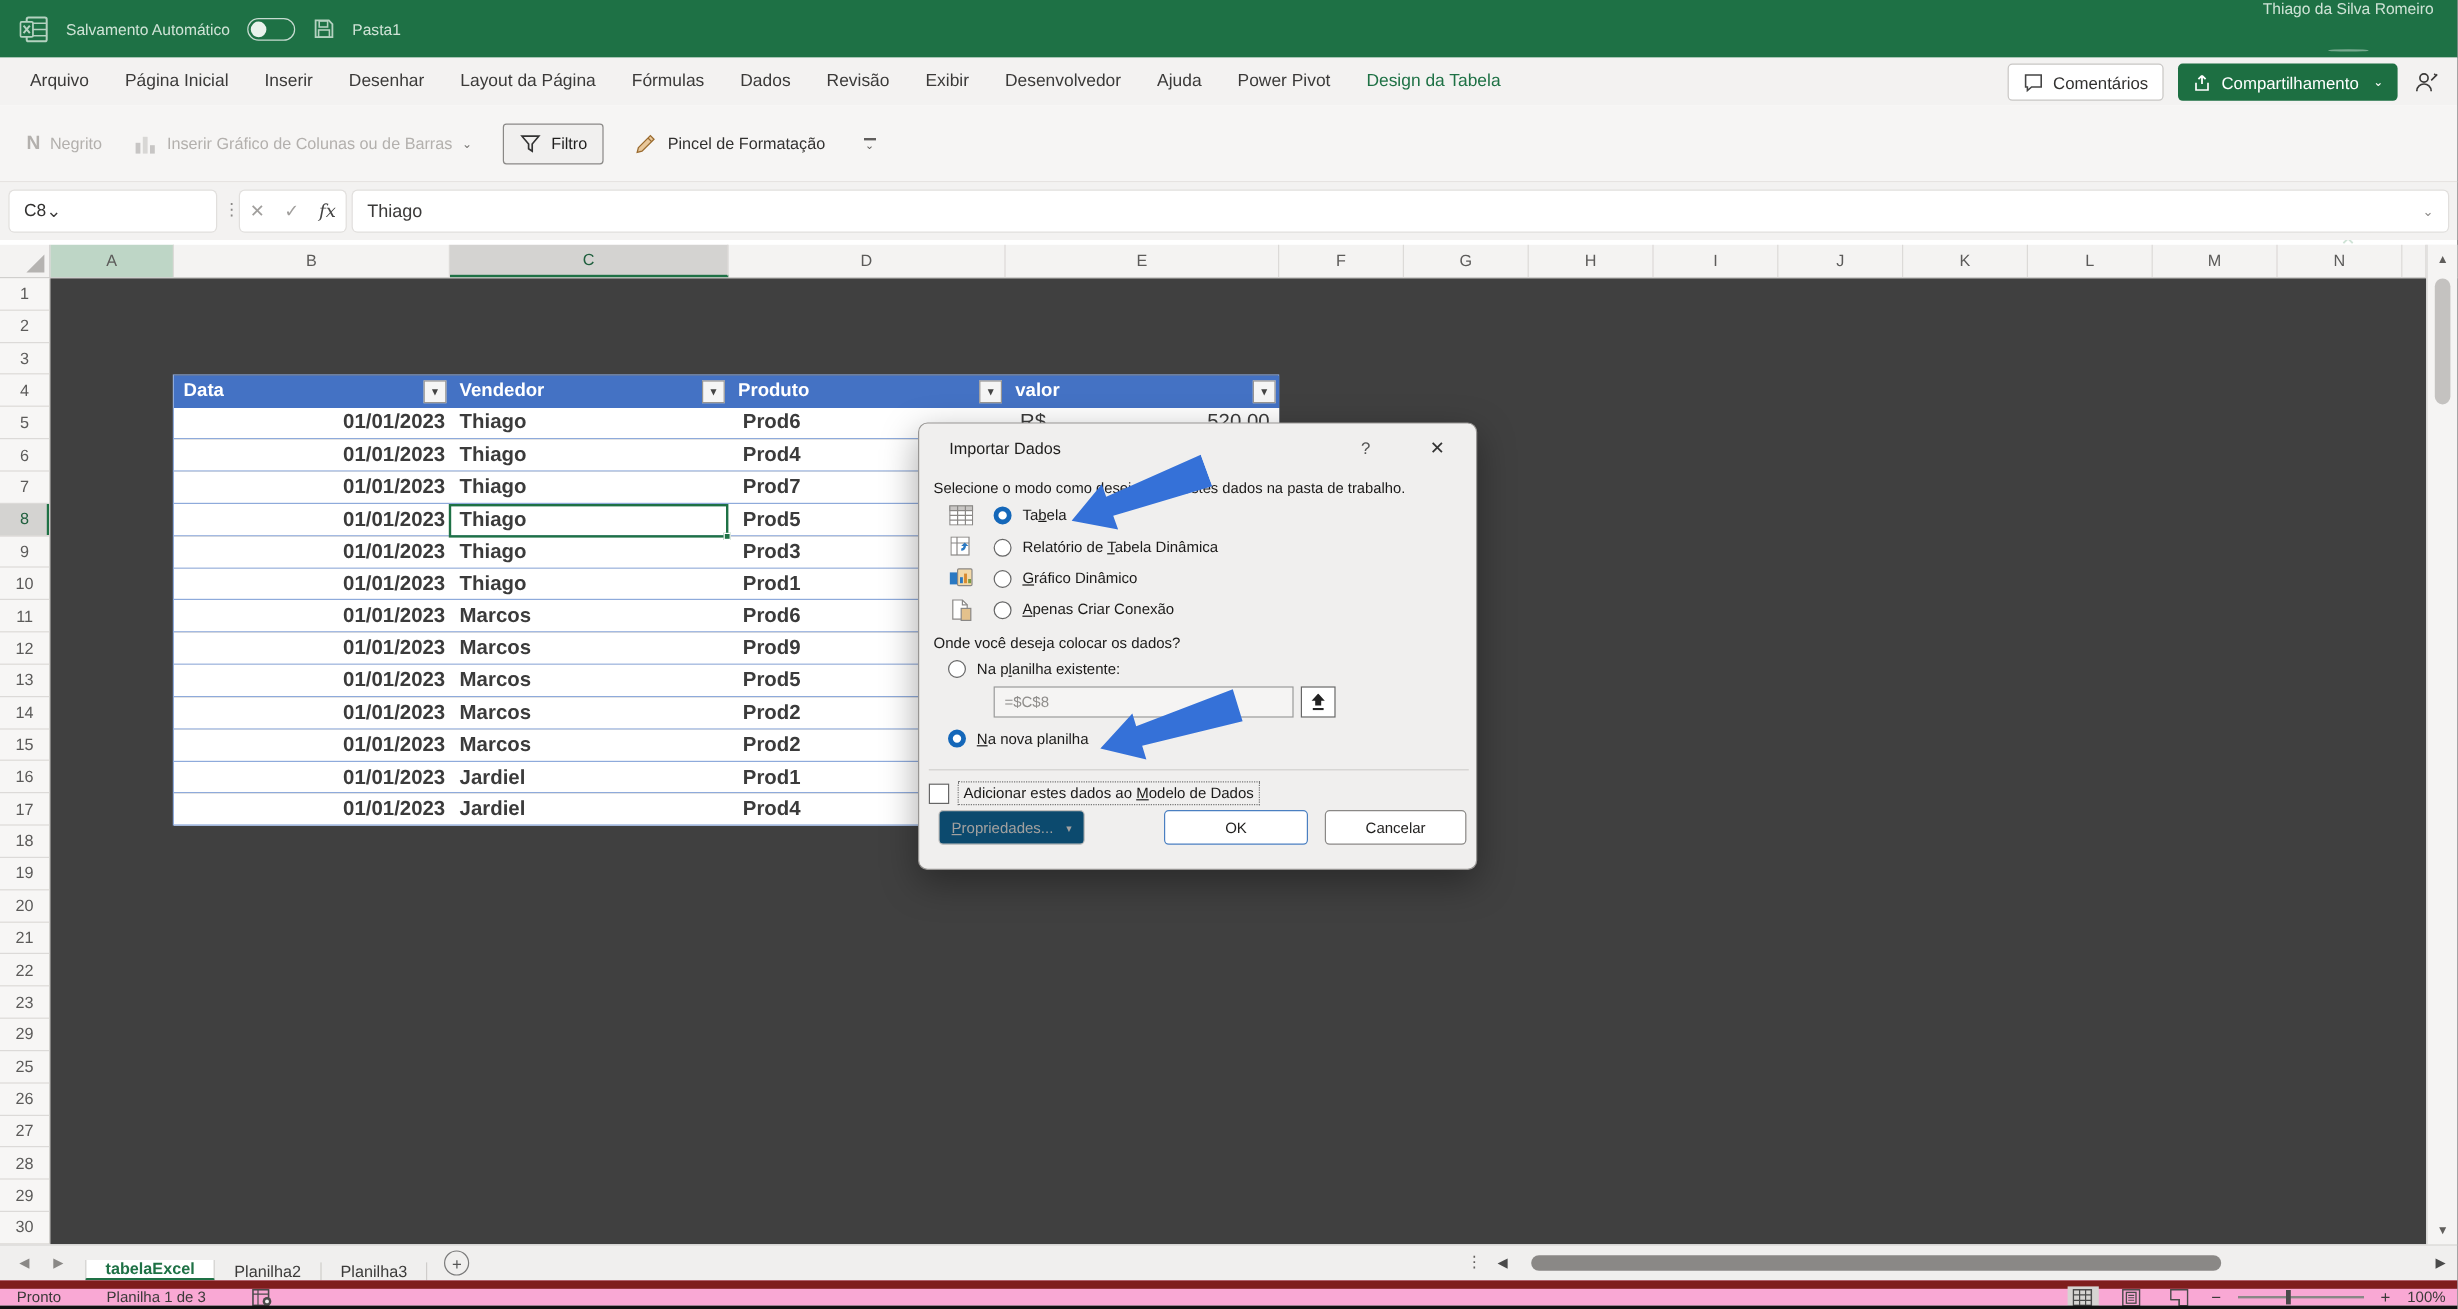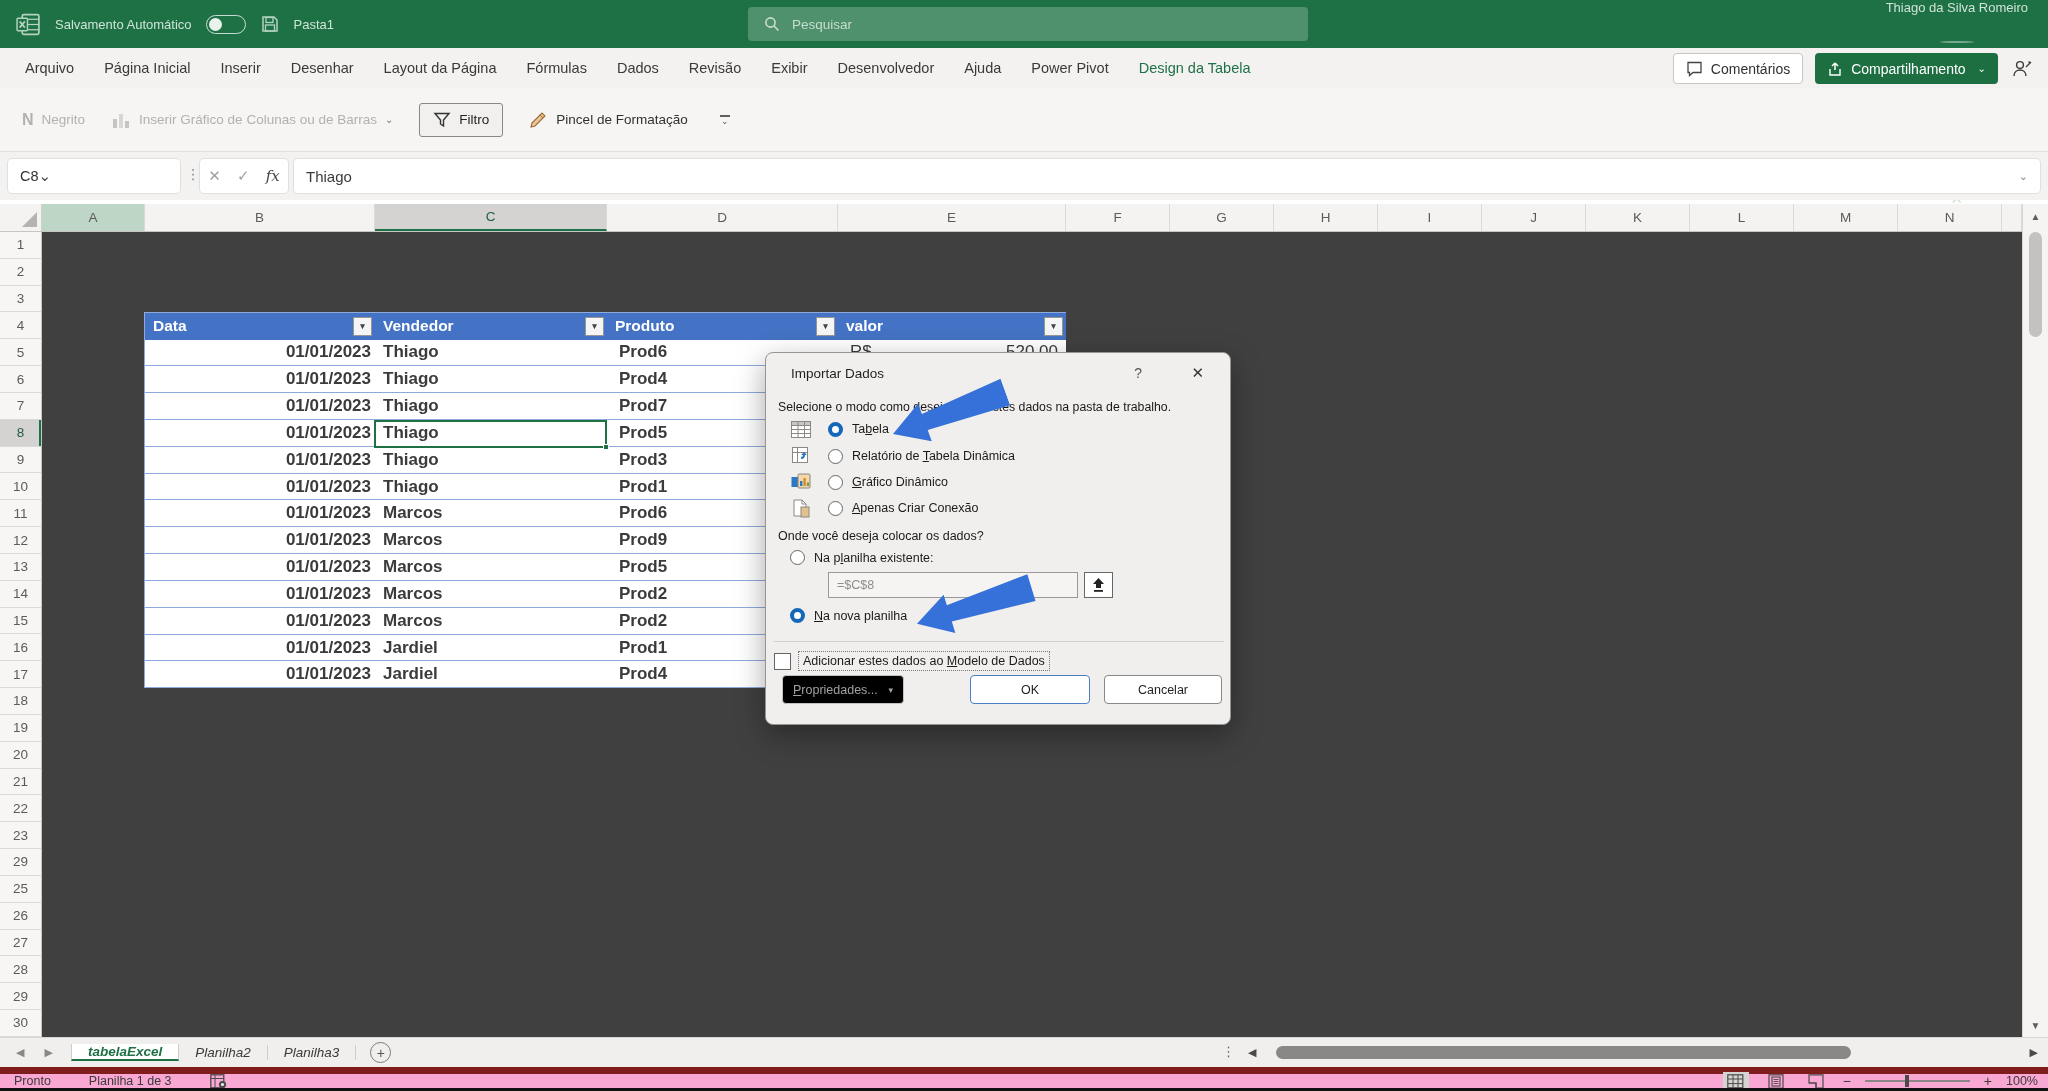--- a/index.html
+++ b/index.html
@@ -122,21 +122,21 @@
   .exist-row { position:absolute; left:24px; top:197px; display:flex; align-items:center; }
   .ref-input { position:absolute; left:62px; top:219px; width:250px; height:26px; background:#f5f4f3; border:1px solid #999; color:#8f8d8b; display:flex; align-items:center; padding-left:8px; font-size:12.5px; }
   .picker-btn { position:absolute; left:318px; top:219px; width:29px; height:26px; background:#fff; border:1px solid #666; display:flex; align-items:center; justify-content:center; }
   .nova-row { position:absolute; left:24px; top:255px; display:flex; align-items:center; }
   .nova-row .radio, .exist-row .radio { margin-left:0; }
   .dlg-hr { position:absolute; left:8px; top:288px; width:450px; height:1px; background:#d2d0ce; }
   .chk-row { position:absolute; left:8px; top:298px; display:flex; align-items:center; }
   .checkbox { width:17px; height:17px; border:1px solid #666; background:#fff; }
   .chk-label { margin-left:7px; border:1px dotted #777; padding:2px 4px; }
   .dlg-btn { position:absolute; top:322px; height:29px; border-radius:4px; display:flex; align-items:center; justify-content:center; font-size:12.5px; }
-  .btn-props { left:16px; width:122px; background:#000000; border:1px solid #c3c1bf; color:#a3a19f; justify-content:space-between; padding:0 10px; }
+  .btn-props { left:16px; width:122px; background:#0c4a6e; border:1px solid #c3c1bf; color:#a3a19f; justify-content:space-between; padding:0 10px; }
   .btn-ok { left:204px; width:120px; background:#fff; border:1.6px solid #4a7fc1; color:#201f1e; }
   .btn-cancel { left:338px; width:118px; background:#fff; border:1px solid #8a8886; color:#201f1e; }
   u { text-decoration:underline; }
 
   .arrow-callout { position:absolute; z-index:30; transform-origin:0 50%; }
 </style>
 </head>
 <body>
 
 <div id="app">
@@ -154,27 +154,20 @@
       <span class="tb-text">Salvamento Automático</span>
       <div class="toggle">
           <div class="knob"></div>
         </div>
       <svg class="tb-icon" width="20" height="20" viewBox="0 0 20 20">
           <path d="M3 3 h11 l3 3 v11 h-14 z" fill="none" stroke="#cfe3d6" stroke-width="1.5"></path>
           <rect x="6" y="3.5" width="7" height="5" fill="none" stroke="#cfe3d6" stroke-width="1.3"></rect>
           <rect x="5.5" y="11" width="9" height="6" fill="none" stroke="#cfe3d6" stroke-width="1.3"></rect>
         </svg>
       <span class="tb-text">Pasta1</span>
-    </div>
-    <div class="search-box">
-      <svg width="16" height="16" viewBox="0 0 16 16">
-          <circle cx="6.5" cy="6.5" r="4.6" fill="none" stroke="#c9ddd0" stroke-width="1.6"></circle>
-          <line x1="10" y1="10" x2="14.5" y2="14.5" stroke="#c9ddd0" stroke-width="1.6"></line>
-        </svg>
-      <span>Pesquisar</span>
     </div>
     <div class="tb-right">
       <span class="tb-text">Thiago da Silva Romeiro</span>
       <div class="avatar"></div>
       <svg class="tb-icon" width="22" height="22" viewBox="0 0 22 22">
           <path d="M6 4 h10 l4 5 -9 9 -9 -9 z" fill="none" stroke="#cfe3d6" stroke-width="1.4"></path>
           <path d="M2 9 h18 M6 4 l5 14 5 -14" fill="none" stroke="#cfe3d6" stroke-width="1"></path>
         </svg>
       <svg class="tb-icon" width="22" height="22" viewBox="0 0 22 22">
           <path d="M4 18 l2-6 8-8 4 4 -8 8 z" fill="none" stroke="#cfe3d6" stroke-width="1.4"></path>
@@ -546,21 +539,21 @@
     </svg>
   <svg class="arrow-callout" style="left:916px; top:602px; transform:rotate(-17deg);" width="122" height="44" viewBox="0 0 120 44">
       <polygon points="0,22 34,2 34,13 120,7 120,35 34,30 34,42" fill="#3571D8"></polygon>
     </svg>
 
   <div class="tabrow">
     <div class="tabnav">
       <span>◀</span>
       <span>▶</span>
     </div>
-    <div id="sheet-tabs" style="display:flex;align-items:center;font-style:italic;">
+    <div id="sheet-tabs" style="display:flex;align-items:flex-end;">
         <div class="stab active">tabelaExcel</div>
         <div class="stab">Planilha2</div>
         <div class="stab">Planilha3</div>
       </div>
     <div class="addsheet">+</div>
     <div class="tab-dots">⋮</div>
     <div class="hscroll">
       <span class="harr">◀</span>
       <div class="track">
           <div class="hthumb"></div>

